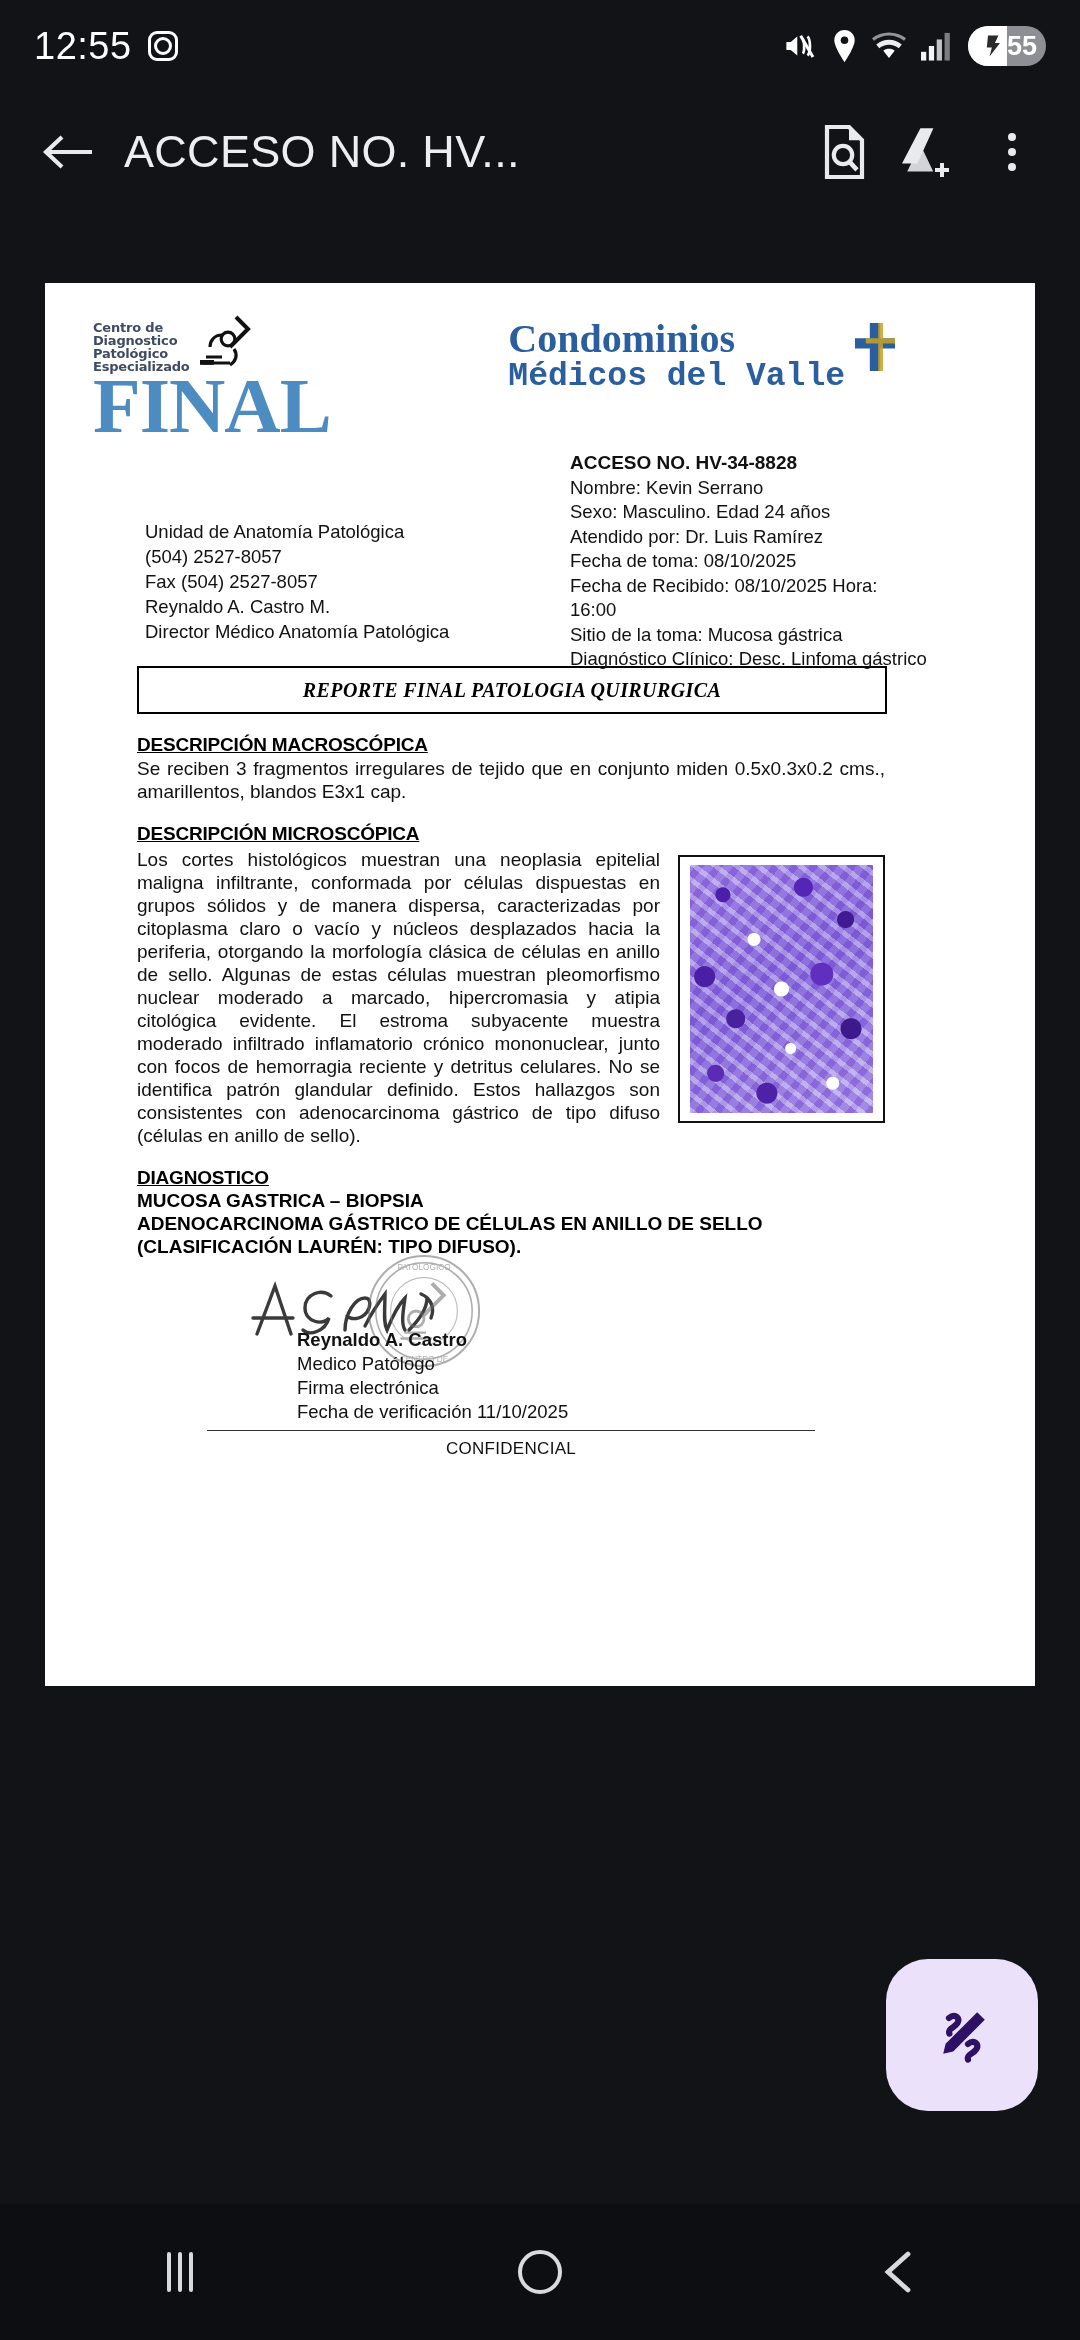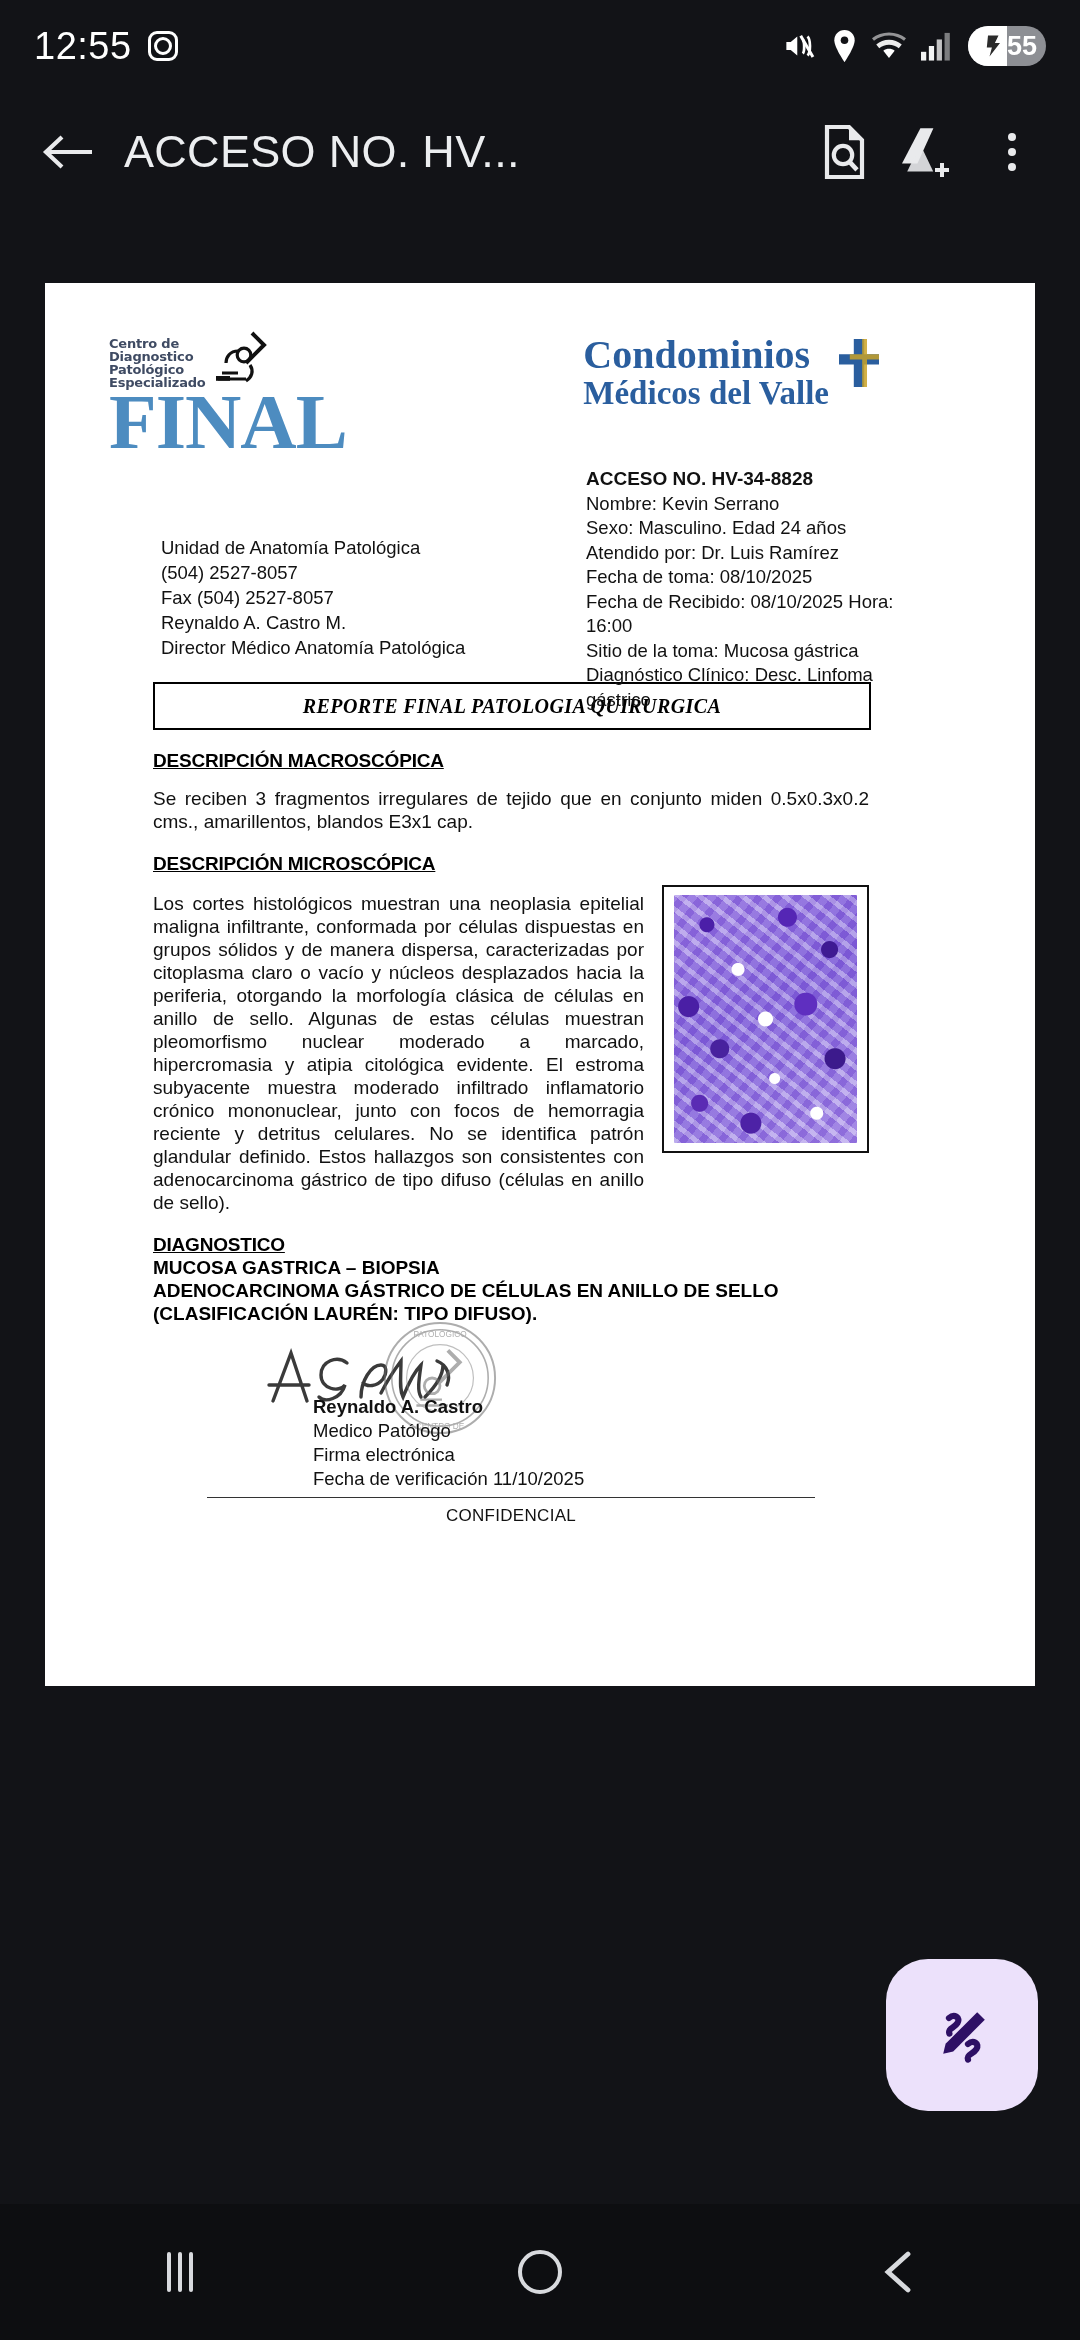--- a/index.html
+++ b/index.html
@@ -50,35 +50,35 @@
     text-overflow: ellipsis; letter-spacing: 0.3px;
   }
   .dots { display: flex; flex-direction: column; gap: 7px; align-items: center; }
   .dots span { width: 8px; height: 8px; border-radius: 50%; background: #e9eaec; }
 
   
   .page {
     position: absolute; top: 283px; left: 45px; width: 990px; height: 1403px;
     background: #ffffff; overflow: hidden;
   }
-  .doc { position: relative; width: 882px; height: 1403px; padding: 16px; }
+  .doc { position: relative; width: 882px; height: 1403px; padding: 0; }
 
   
   .letterhead { position: relative; height: 178px; }
   .cdpe { position: absolute; left: 48px; top: 28px; width: 300px; }
   .cdpe-top { display: flex; align-items: flex-end; gap: 4px; }
   .cdpe-words { font-family: "DejaVu Sans", sans-serif; font-size: 13px;
     line-height: 13px; color: #3f4b63; font-weight: 600; letter-spacing: -0.2px; }
   .cdpe-letters { font-family: "Liberation Serif", serif; font-size: 78px;
     line-height: 66px; font-weight: 700; color: #4d8cc0; letter-spacing: -1px; }
   .cmv { position: absolute; right: 30px; top: 36px; text-align: left;
          display: flex; align-items: flex-start; gap: 8px; }
   .cmv-l1 { font-family: "Liberation Serif", serif; font-size: 40px; font-weight: 700;
             color: #2a5e9e; line-height: 40px; }
-  .cmv-l2 { font-family: Liberation Serif, serif; font-size: 33px; font-weight: 700;
+  .cmv-l2 { font-family: Liberation Mono, monospace; font-size: 33px; font-weight: 700;
             color: #2a5e9e; line-height: 36px; }
   .cross { margin-top: 4px; }
 
   
   .info-row { position: relative; height: 205px; }
   .info-left { position: absolute; left: 100px; top: 58px; }
   .info-left div { font-size: 18.5px; line-height: 25px; color: #111; }
   .info-right { position: absolute; left: 525px; top: -10px; }
   .info-right div { font-size: 18.5px; line-height: 24.5px; color: #111; }
   .info-right .acc { font-weight: 700; font-size: 19px; }
@@ -88,21 +88,21 @@
     margin: 0 40px 0 92px; border: 2px solid #000; height: 48px;
     display: flex; align-items: center; justify-content: center;
   }
   .title-box span { font-family: "Liberation Serif", serif; font-weight: 700;
     font-style: italic; font-size: 20px; letter-spacing: 0.4px; color: #000; }
 
   .body-wrap { padding: 0 42px 0 92px; }
   .sec-head { margin-top: 20px; font-size: 19px; font-weight: 700;
     text-decoration: underline; color: #000; letter-spacing: -0.2px; }
   .para { font-size: 19px; line-height: 23px; text-align: justify; color: #111;
-          margin-top: 15px; }
+          margin-top: 1px; }
 
   .micro-row { display: flex; gap: 18px; align-items: flex-start; margin-top: 2px; }
   .micro-text { flex: 1 1 auto; }
   .histo-frame { flex: 0 0 auto; width: 207px; height: 268px;
     border: 2px solid #111; background: #fff; padding: 8px 10px; margin-top: 8px; }
   .histo { width: 100%; height: 100%; border-radius: 1px; position: relative;
     overflow: hidden;
     background:
       radial-gradient(circle at 18% 12%, #4b1fa8 0 7px, transparent 8px),
       radial-gradient(circle at 62% 9%, #5526b5 0 9px, transparent 10px),

